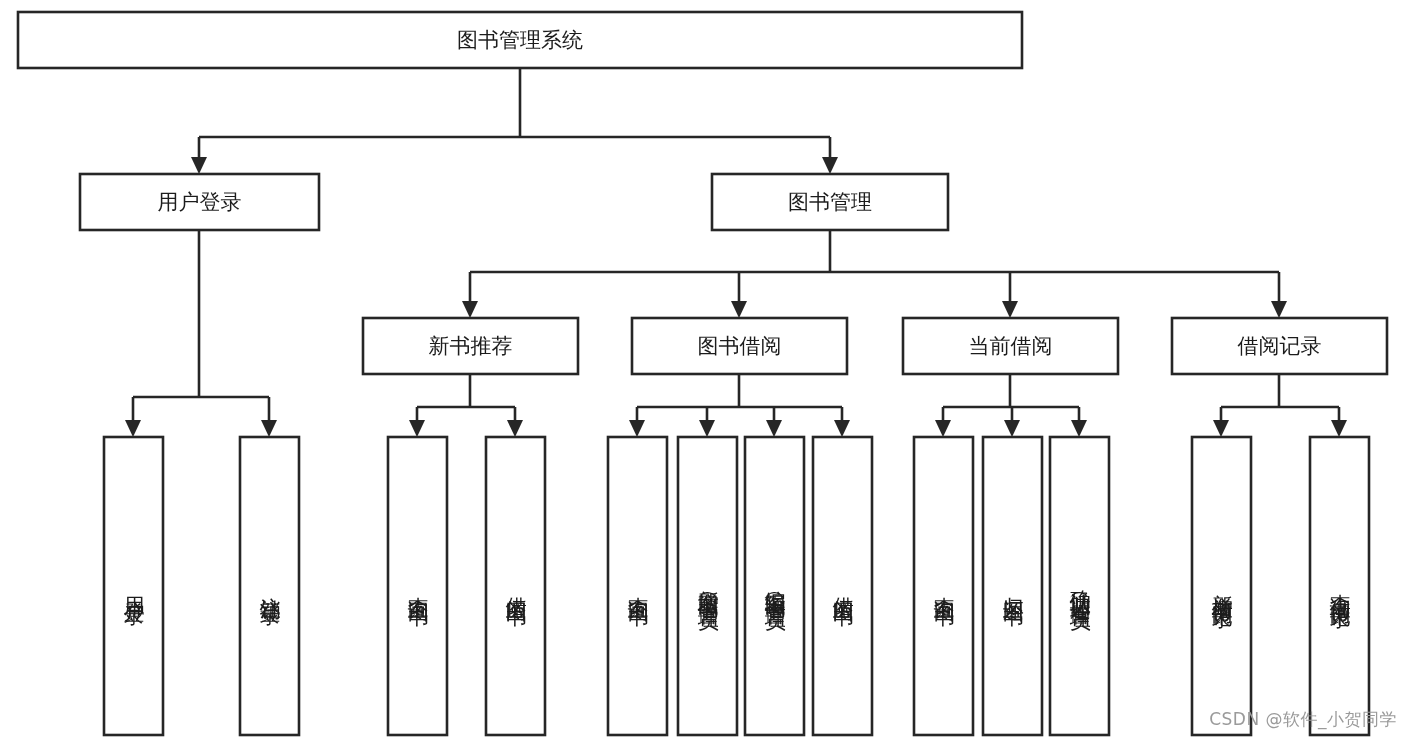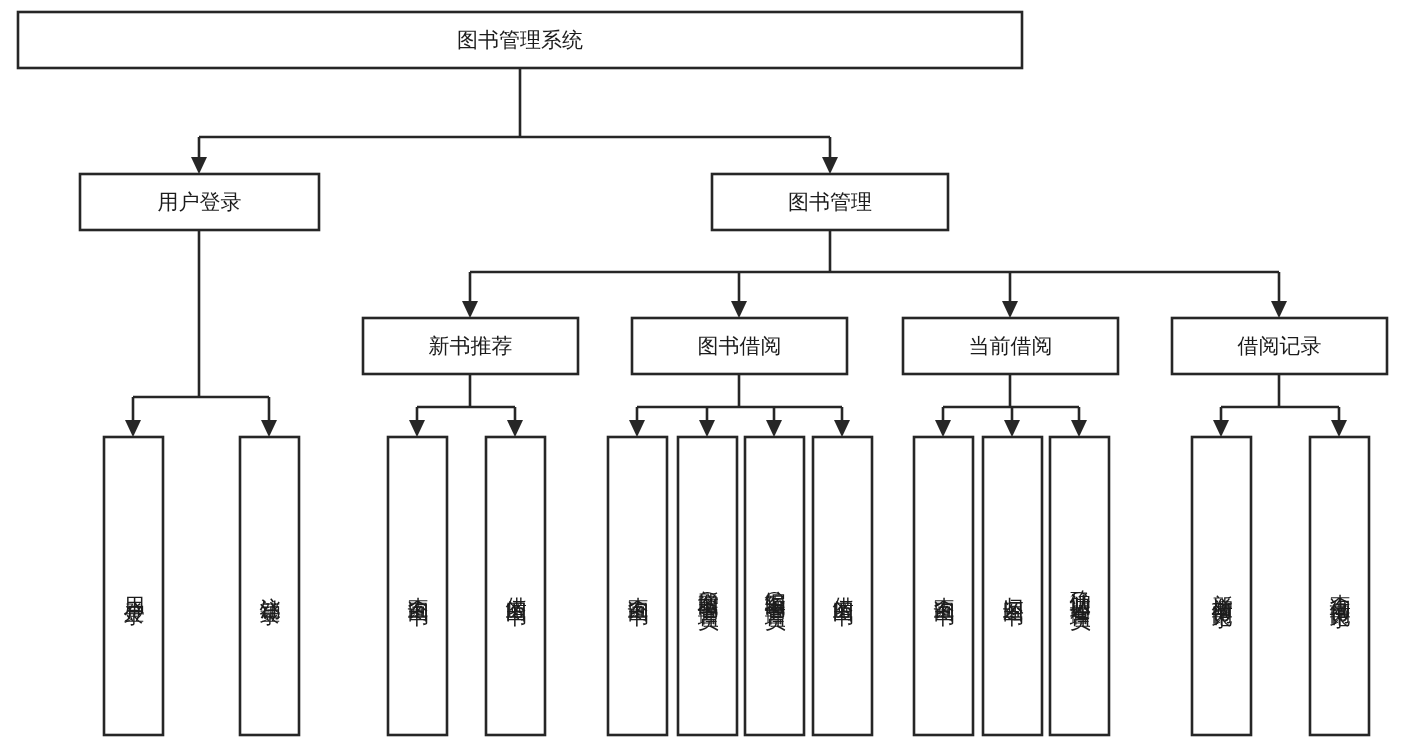--- a/index.html
+++ b/index.html
@@ -179,14 +179,15 @@
       <div class="vlabel" style="left: 678px; top: 437px; width: 59px; height: 298px;">新增图书（管理员）</div>
       <div class="vlabel" style="left: 745px; top: 437px; width: 59px; height: 298px;">编辑图书（管理员）</div>
       <div class="vlabel" style="left: 813px; top: 437px; width: 59px; height: 298px;">借阅图书</div>
       <div class="vlabel" style="left: 914px; top: 437px; width: 59px; height: 298px;">查询图书</div>
       <div class="vlabel" style="left: 983px; top: 437px; width: 59px; height: 298px;">归还图书</div>
       <div class="vlabel" style="left: 1050px; top: 437px; width: 59px; height: 298px;">确认归还（管理员）</div>
       <div class="vlabel" style="left: 1192px; top: 437px; width: 59px; height: 298px;">新增借阅记录</div>
       <div class="vlabel" style="left: 1310px; top: 437px; width: 59px; height: 298px;">查询借阅记录</div>
     </div>
 
+  <div id="watermark">CSDN @软件_小贺同学</div>
 
 </div>
 
 </body></html>

